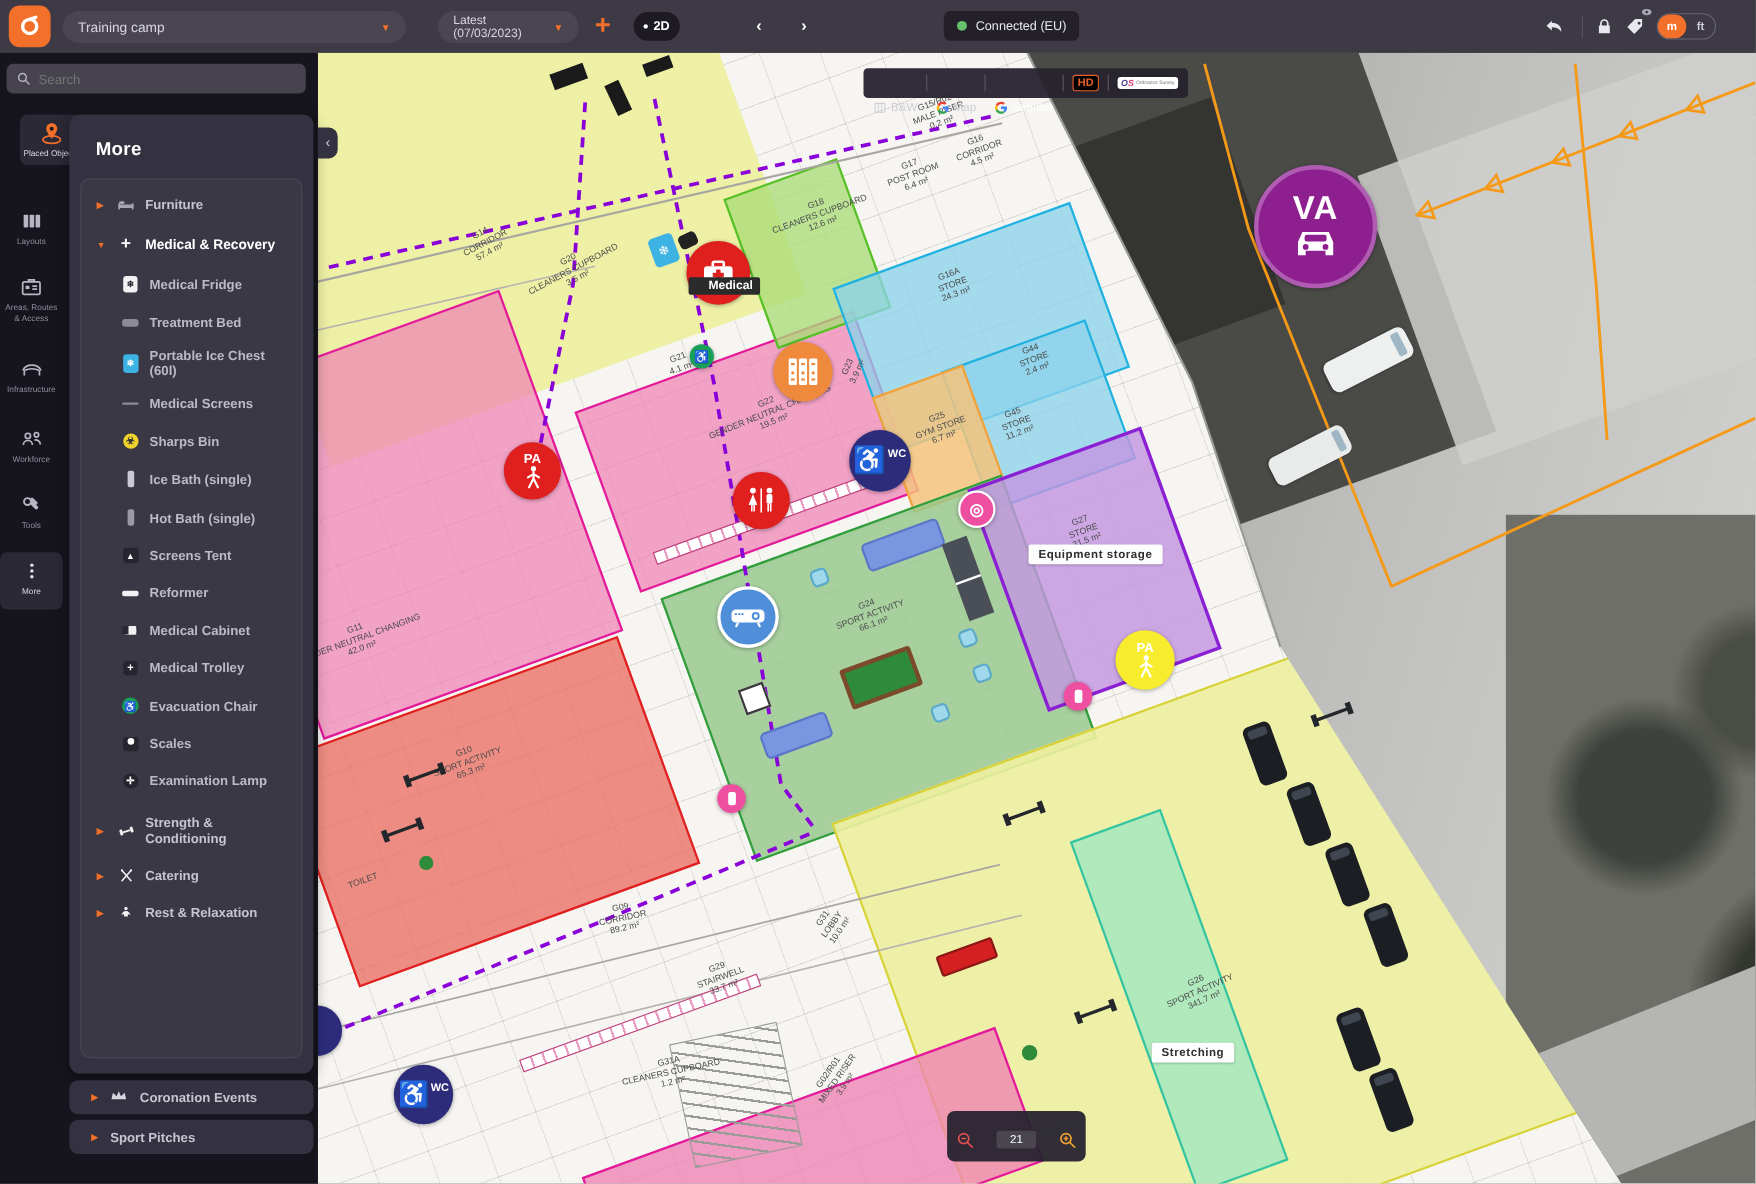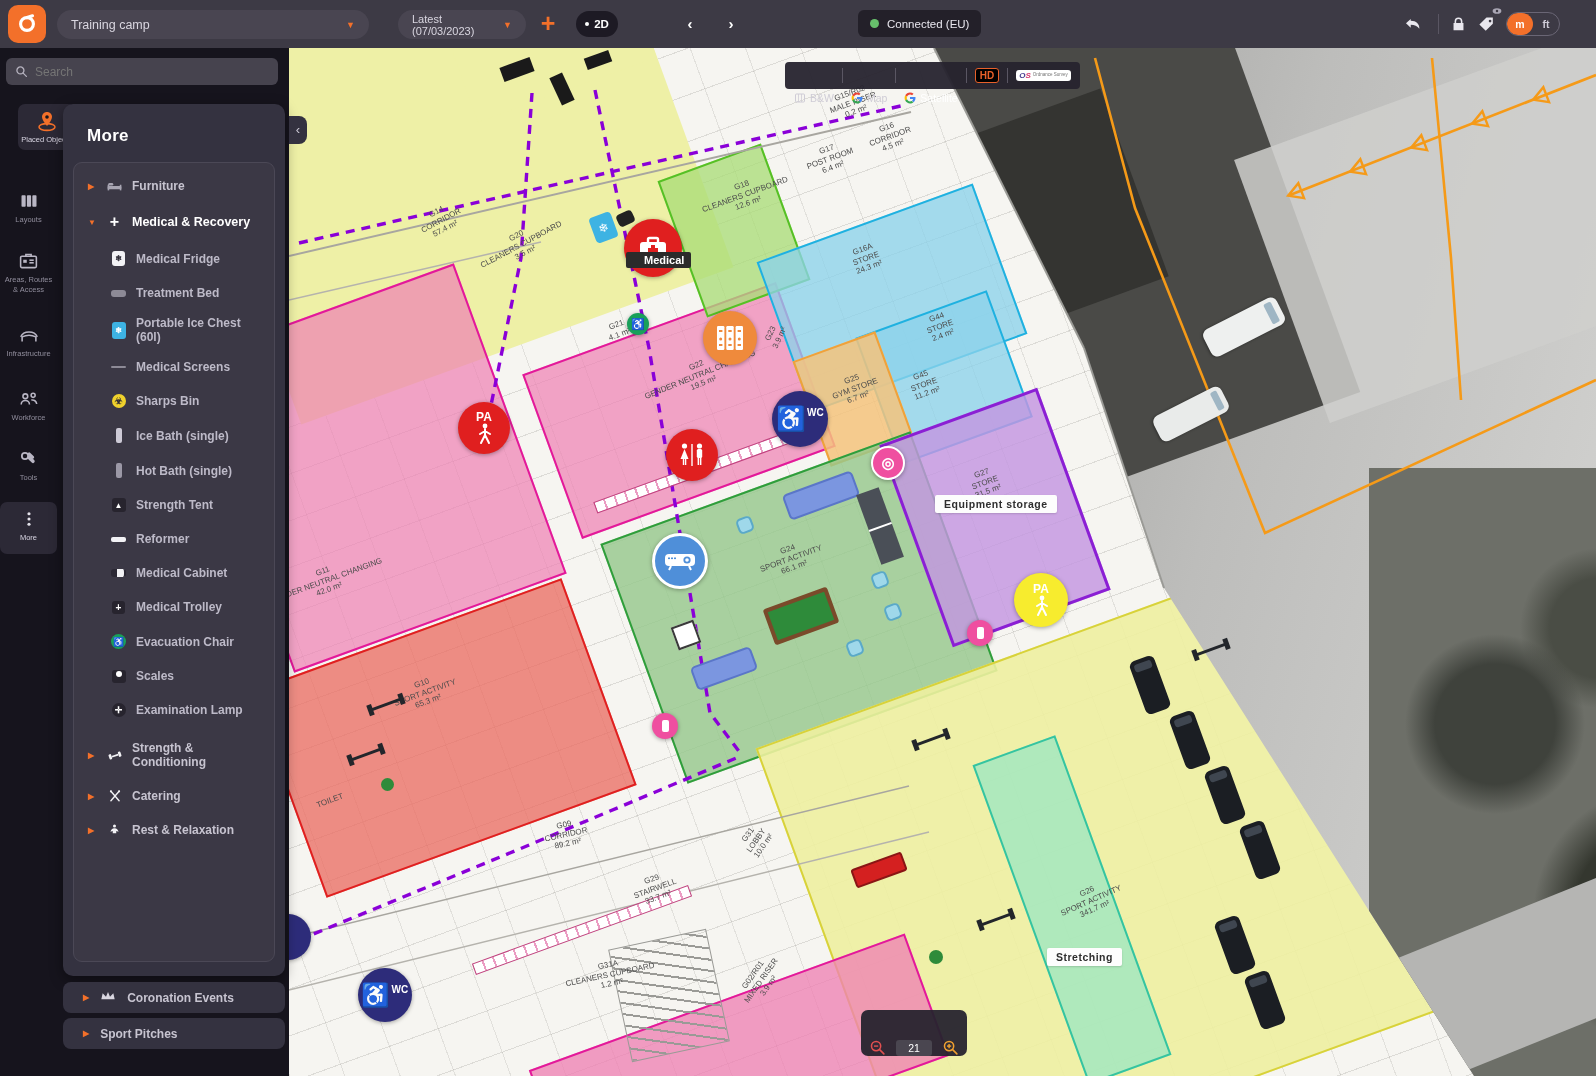--- a/index.html
+++ b/index.html
@@ -93,22 +93,22 @@
   .mapctl { position:absolute; left:496px; top:14px; height:27px; background:rgba(38,35,46,.95); border-radius:4px;
             display:flex; align-items:center; padding:0 9px; gap:8px; z-index:20; color:#cfccd6; font-size:10.5px; }
   .mapctl .sep { width:1px; height:15px; background:#5a5663; }
   .mapctl .item { display:flex; gap:4px;margin-top:44px; }
   .hdbadge { background:#000000; border:1.5px solid #e8602a; color:#e8602a; font-weight:bold; font-size:10px;
              padding:1px 4px; border-radius:3px; }
   .osbadge { background:#fff; border-radius:3px; padding:1px 3px; display:flex; align-items:center; gap:2px; }
   .osbadge b { font-size:8px; color:#453c90;font-style:italic; }
   .osbadge b span { color:#d6336c; }
   .osbadge i { font-style:normal; font-size:4.5px; color:#777; line-height:1.1; }
-  .zoomctl { position:absolute; left:572px; top:962px; width:106px; height:46px; background:rgba(38,35,46,.95);
-             border-radius:7px; display:flex; align-items:flex-end; justify-content:space-between; padding:6px 8px 0; z-index:20; }
+  .zoomctl { position:absolute; left:572px; top:962px; width:126px; height:46px; background:rgba(38,35,46,.95);
+             border-radius:7px; display:flex; align-items:center; justify-content:space-between; padding:6px 8px 0; z-index:20; }
   .zoomval { background:#4a4650; border-radius:3px; color:#fff; font-size:10.5px; width:36px; height:16px;
              text-align:center; line-height:16px; }
   svg.overlay { position:absolute; inset:0; z-index:4; pointer-events:none; }
   .furn { position:absolute; z-index:6; }
 </style>
 </head>
 <body>
 
 <div id="topbar">
   <div class="logo">
@@ -306,21 +306,21 @@
       <div class="prow sub">
         <span class="pic">
             <span class="chip" style="width:6px;height:15px;background:#9b98a6;border-radius:2px;"></span>
           </span>
         <span>Hot Bath (single)</span>
       </div>
       <div class="prow sub">
         <span class="pic">
             <span class="chip" style="width:14px;height:14px;background:#27242e;border-radius:3px;color:#fff;font-size:8px;">▲</span>
           </span>
-        <span>Strength Tent</span>
+        <span>Screens Tent</span>
       </div>
       <div class="prow sub">
         <span class="pic">
             <span class="chip" style="width:15px;height:5px;background:#f2f2f5;border-radius:2px;"></span>
           </span>
         <span>Reformer</span>
       </div>
       <div class="prow sub">
         <span class="pic">
             <span class="chip" style="width:15px;height:8px;background:#f2f2f5;border-left:6px solid #2b2834;border-right:2px solid #2b2834;"></span>
@@ -698,20 +698,29 @@
 
   <div class="map-icon" style="left:69px;top:920px;width:54px;height:54px;background:#2d2c7a;">
     <div style="display:flex;align-items:flex-start;gap:1px;">
       <span style="font-size:23px;line-height:1;">♿</span>
       <span style="font-size:10px;">WC</span>
     </div>
   </div>
 
   <div class="map-icon" style="left:-24px;top:866px;width:46px;height:46px;background:#2d2c7a;"></div>
 
+  <div class="map-icon" style="left:851px;top:102px;width:112px;height:112px;background:#8d1f8f;border:4px solid #b05cb2;gap:2px;">
+    <span style="font-size:30px;letter-spacing:1px;line-height:1;">VA</span>
+    <svg width="48" height="30" viewBox="0 0 48 30">
+      <path d="M8 13 L12 4 h24 l4 9 v12 h-7 v-4 H15 v4 H8 z" fill="#fff"></path>
+      <rect x="14" y="6.5" width="20" height="6" rx="2" fill="#8d1f8f"></rect>
+      <circle cx="15" cy="17.5" r="2.6" fill="#8d1f8f"></circle>
+        <circle cx="33" cy="17.5" r="2.6" fill="#8d1f8f"></circle>
+    </svg>
+  </div>
 
   <div class="mapctl">
     <div class="item">
       <svg width="12" height="12" viewBox="0 0 24 24">
         <rect x="3" y="4" width="18" height="16" rx="2" fill="none" stroke="#cfccd6" stroke-width="2"></rect>
           <path d="M9 4v16M15 4v16" stroke="#cfccd6" stroke-width="1.6"></path>
       </svg>
       <span>B&amp;W</span>
     </div>
     <div class="sep"></div>

